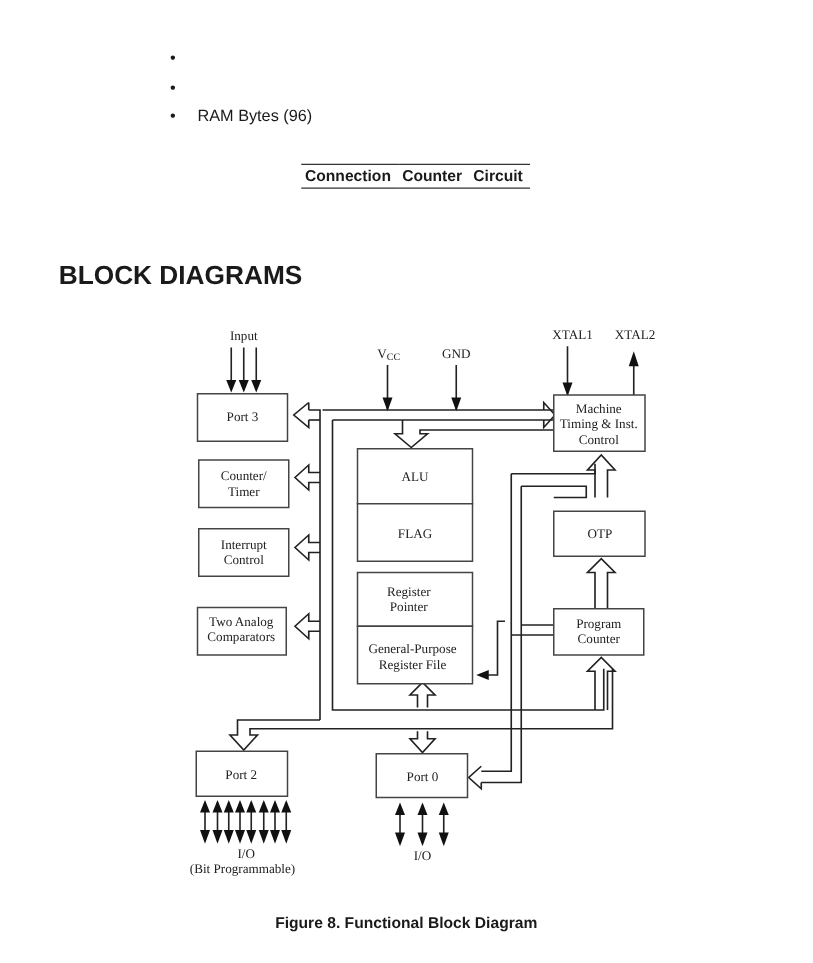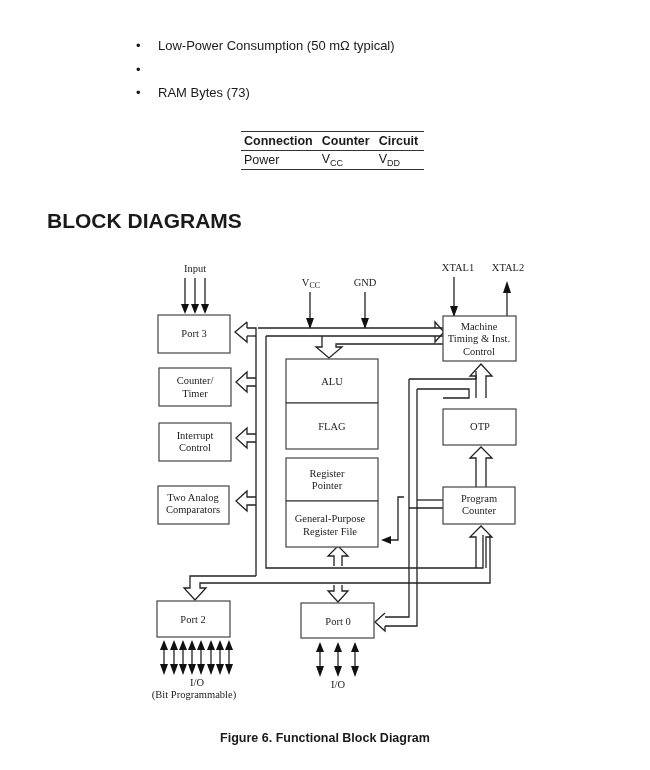--- a/index.html
+++ b/index.html
@@ -15,36 +15,31 @@
     table.conn sub { font-size: 9px; vertical-align: -3px; }
     h2.section { position: absolute; left: 47px; top: 209px; margin: 0; font-size: 21px; font-weight: bold; }
     svg.diagram { position: absolute; left: 0; top: 0; }
     .caption { position: absolute; left: 0; width: 650px; top: 731px; text-align: center; font-size: 12.5px; font-weight: bold; }
     .lbl { font-family: "Liberation Serif", serif; font-size: 10.5px; fill: #222; }
   </style>
 </head>
 <body>
 
 <ul class="features sans">
-  <li><span class="bullet">•</span><span>Low-Power Consumption (50 mΩ typical)</span></li>
   <li><span class="bullet">•</span></li>
-  <li><span class="bullet">•</span><span>RAM Bytes (73)</span></li>
+  <li><span class="bullet">•</span></li>
+  <li><span class="bullet">•</span><span>RAM Bytes (96)</span></li>
 </ul>
 
 <table class="conn sans">
   <tbody>
       <tr>
     <th>Connection</th>
     <th>Counter</th>
     <th>Circuit</th>
-  </tr>
-  <tr class="r1">
-    <td>Power</td>
-    <td><span>V</span><sub>CC</sub></td>
-    <td><span>V</span><sub>DD</sub></td>
   </tr>
 </tbody>
   </table>
 
 <h2 class="section sans">BLOCK DIAGRAMS</h2>
 
 <svg class="diagram" width="650" height="770" viewBox="0 0 650 770">
   <defs>
     <marker id="ah" markerWidth="8" markerHeight="8" refX="4" refY="7" orient="auto-start-reverse" markerUnits="userSpaceOnUse">
       <path d="M0,0 L8,0 L4,8 z" fill="#111"></path>
@@ -203,13 +198,13 @@
 
     <text x="193" y="623">Port 2</text>
     <text x="338" y="625">Port 0</text>
 
     <text x="197" y="686">I/O</text>
     <text x="194" y="698">(Bit Programmable)</text>
     <text x="338" y="688">I/O</text>
   </g>
 </svg>
 
-<div class="caption sans">Figure 6.  Functional Block Diagram</div>
+<div class="caption sans">Figure 8.  Functional Block Diagram</div>
 
 </body></html>

